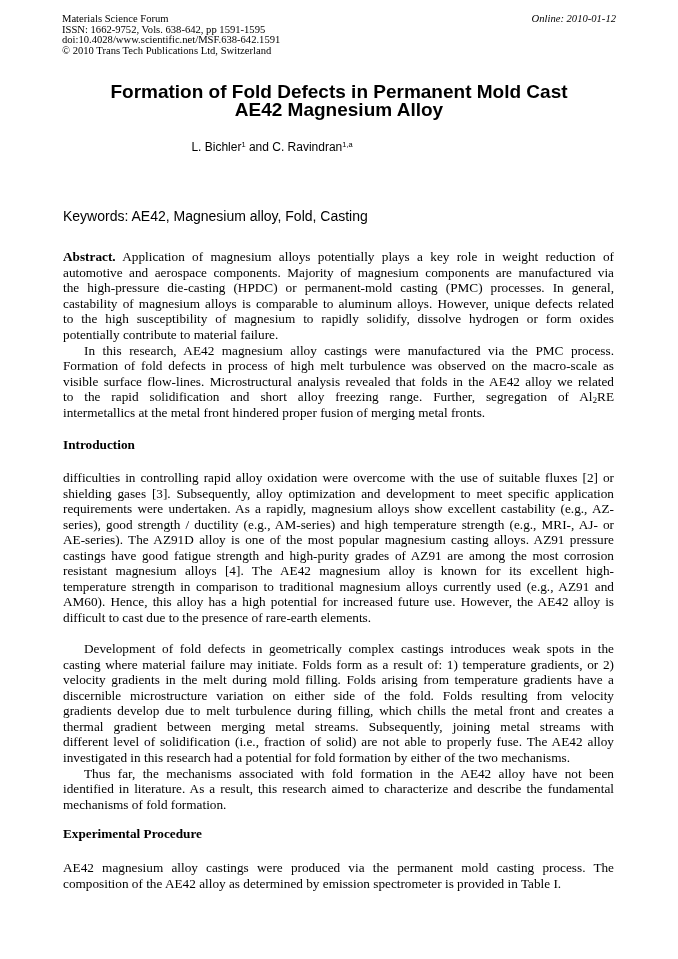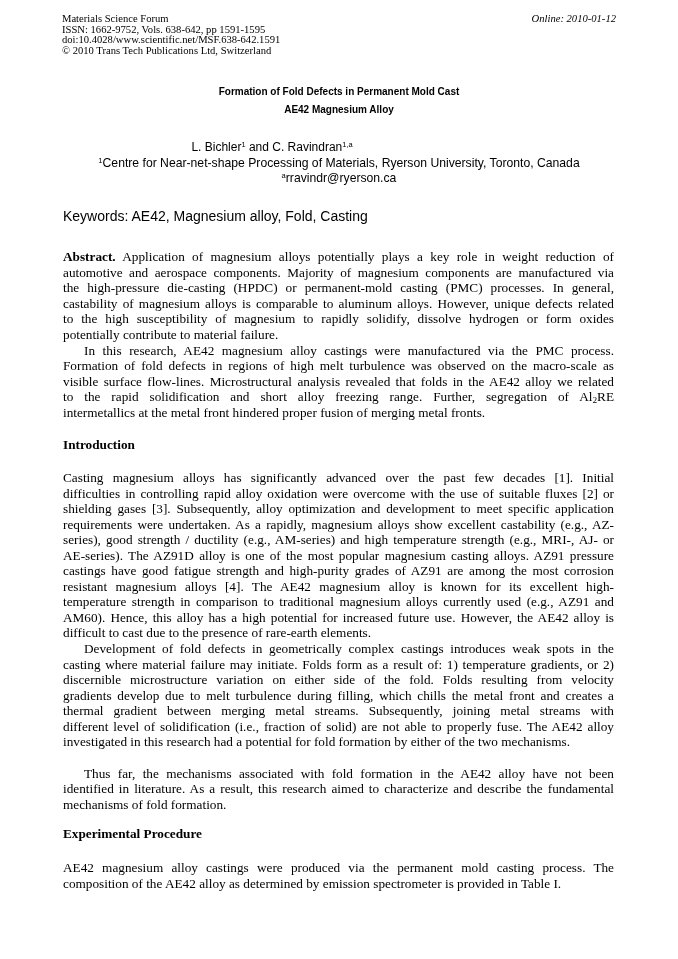--- a/index.html
+++ b/index.html
@@ -1,21 +1,21 @@
 <!DOCTYPE html>
 <html><head>
 <meta charset="utf-8">
 <style>
   html, body { margin: 0; padding: 0; background: #ffffff; }
   body { width: 678px; height: 959px; position: relative; overflow: hidden; color: #000; }
   .page { position: absolute; left: 0; top: 0; width: 678px; height: 959px; }
   .meta { position: absolute; left: 62px; top: 14px; font-family: "Liberation Serif", serif; font-size: 10.6px; line-height: 10.6px; }
   .meta div { white-space: nowrap; }
   .online { position: absolute; right: 62px; top: 14px; font-family: "Liberation Serif", serif; font-style: italic; font-size: 10.6px; line-height: 10.6px; white-space: nowrap; margin-left: 48px; }
-  .title { position: absolute; left: 0; width: 678px; top: 83px; text-align: center; font-family: "Liberation Sans", sans-serif; font-weight: bold; font-size: 10px; line-height: 18px; }
+  .title { position: absolute; left: 0; width: 678px; top: 83px; text-align: center; font-family: "Liberation Sans", sans-serif; font-weight: bold; font-size: 19px; line-height: 18px; }
   .authors { position: absolute; left: 0; width: 544px; top: 138px; text-align: center; font-family: "Liberation Sans", sans-serif; font-size: 12px; line-height: 18px; }
   .authors sup, .affil sup { font-size: 0.62em; vertical-align: 0.55em; line-height: 0; }
   .affil { position: absolute; left: 0; width: 678px; top: 156px; text-align: center; font-family: "Liberation Sans", sans-serif; font-size: 12.2px; line-height: 15px; }
   .keywords { position: absolute; left: 63px; top: 208px; font-family: Liberation Sans, sans-serif; font-size: 14px; line-height: 16px; white-space: nowrap; }
   .body { position: absolute; left: 63px; width: 551px; font-family: "Liberation Serif", serif; font-size: 13.25px; line-height: 15.55px; }
   .line { display: block; white-space: nowrap; text-align: justify; text-align-last: justify; height: 15.55px; overflow: visible; }
   .line.last { text-align-last: left; }
   .line.indent { padding-left: 21px; }
   .heading { position: absolute; left: 63px; font-family: "Liberation Serif", serif; font-weight: bold; font-size: 13.25px; line-height: 16px; white-space: nowrap; }
   b.lbl { font-weight: bold; }
@@ -36,60 +36,56 @@
 
   <div class="title">
     <div>Formation of Fold Defects in Permanent Mold Cast</div>
     <div>AE42 Magnesium Alloy</div>
   </div>
 
   <div class="authors">
     <span>L. Bichler</span><sup>1</sup><span style="white-space:pre"> and </span><span>C. Ravindran</span><sup>1,a</sup>
   </div>
 
-  <div class="affil">
-    <div><sup>1</sup><span>Centre for Near-net-shape Processing of Materials, Ryerson University, Toronto, Canada</span></div>
-    <div><sup>a</sup><span>rravindr@ryerson.ca</span></div>
-  </div>
 
   <div class="keywords">Keywords: AE42, Magnesium alloy, Fold, Casting</div>
 
   <div class="body" id="abstract-p1" style="top:249px;">
       <span class="line"><b class="lbl">Abstract.</b><span> Application of magnesium alloys potentially plays a key role in weight reduction of</span></span>
       <span class="line">automotive and aerospace components. Majority of magnesium components are manufactured via</span>
       <span class="line">the high-pressure die-casting (HPDC) or permanent-mold casting (PMC) processes. In general,</span>
       <span class="line">castability of magnesium alloys is comparable to aluminum alloys. However, unique defects related</span>
       <span class="line">to the high susceptibility of magnesium to rapidly solidify, dissolve hydrogen or form oxides</span>
       <span class="line last">potentially contribute to material failure.</span>
     </div>
   <div class="body" id="abstract-p2" style="top:342.5px;">
       <span class="line indent">In this research, AE42 magnesium alloy castings were manufactured via the PMC process.</span>
-      <span class="line">Formation of fold defects in regions of high melt turbulence was observed on the macro-scale as</span>
+      <span class="line">Formation of fold defects in process of high melt turbulence was observed on the macro-scale as</span>
       <span class="line">visible surface flow-lines. Microstructural analysis revealed that folds in the AE42 alloy we related</span>
       <span class="line"><span>to the rapid solidification and short alloy freezing range. Further, segregation of Al</span><sub>2</sub><span>RE</span></span>
       <span class="line last">intermetallics at the metal front hindered proper fusion of merging metal fronts.</span>
     </div>
 
   <div class="heading" style="top:437px;">Introduction</div>
   <div class="body" id="intro-p1" style="top:470px;">
-      <span class="line">Casting magnesium alloys has significantly advanced over the past few decades [1]. Initial</span>
       <span class="line">difficulties in controlling rapid alloy oxidation were overcome with the use of suitable fluxes [2] or</span>
       <span class="line">shielding gases [3]. Subsequently, alloy optimization and development to meet specific application</span>
       <span class="line">requirements were undertaken. As a rapidly, magnesium alloys show excellent castability (e.g., AZ-</span>
       <span class="line">series), good strength / ductility (e.g., AM-series) and high temperature strength (e.g., MRI-, AJ- or</span>
       <span class="line">AE-series). The AZ91D alloy is one of the most popular magnesium casting alloys. AZ91 pressure</span>
       <span class="line">castings have good fatigue strength and high-purity grades of AZ91 are among the most corrosion</span>
       <span class="line">resistant magnesium alloys [4]. The AE42 magnesium alloy is known for its excellent high-</span>
       <span class="line">temperature strength in comparison to traditional magnesium alloys currently used (e.g., AZ91 and</span>
       <span class="line">AM60). Hence, this alloy has a high potential for increased future use. However, the AE42 alloy is</span>
       <span class="line last">difficult to cast due to the presence of rare-earth elements.</span>
     </div>
   <div class="body" id="intro-p2" style="top:641px;">
       <span class="line indent">Development of fold defects in geometrically complex castings introduces weak spots in the</span>
       <span class="line">casting where material failure may initiate. Folds form as a result of: 1) temperature gradients, or 2)</span>
+      <span class="line">velocity gradients in the melt during mold filling. Folds arising from temperature gradients have a</span>
       <span class="line">discernible microstructure variation on either side of the fold. Folds resulting from velocity</span>
       <span class="line">gradients develop due to melt turbulence during filling, which chills the metal front and creates a</span>
       <span class="line">thermal gradient between merging metal streams. Subsequently, joining metal streams with</span>
       <span class="line">different level of solidification (i.e., fraction of solid) are not able to properly fuse. The AE42 alloy</span>
       <span class="line last">investigated in this research had a potential for fold formation by either of the two mechanisms.</span>
     </div>
   <div class="body" id="intro-p3" style="top:765.5px;">
       <span class="line indent">Thus far, the mechanisms associated with fold formation in the AE42 alloy have not been</span>
       <span class="line">identified in literature. As a result, this research aimed to characterize and describe the fundamental</span>
       <span class="line last">mechanisms of fold formation.</span>

